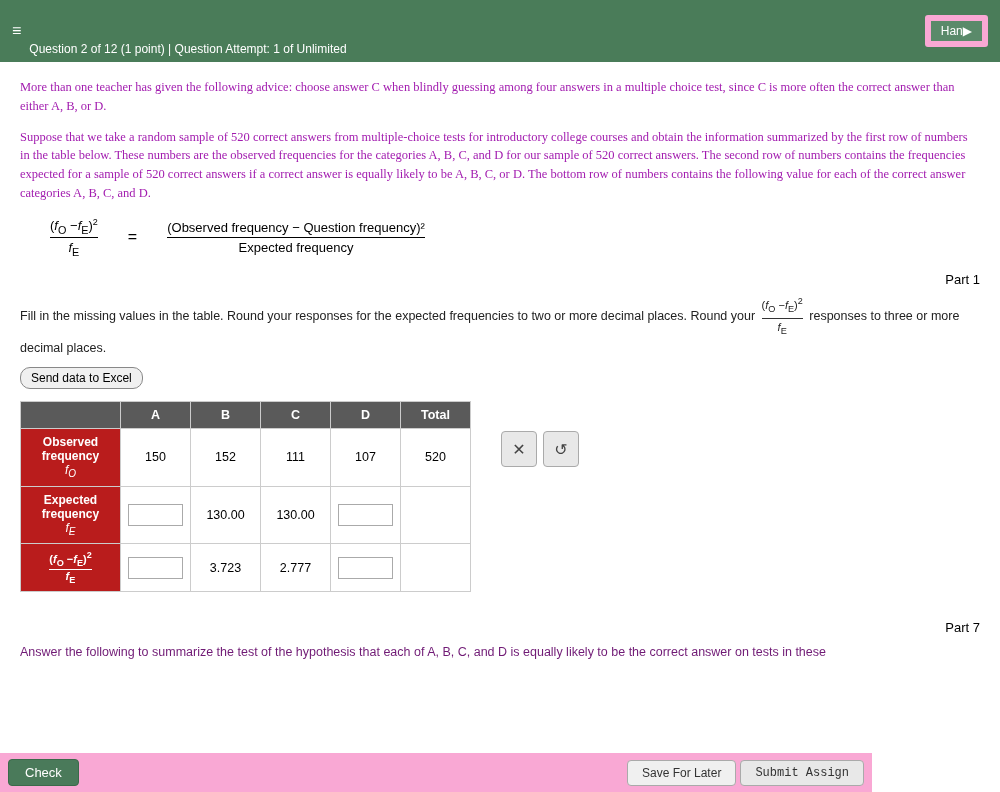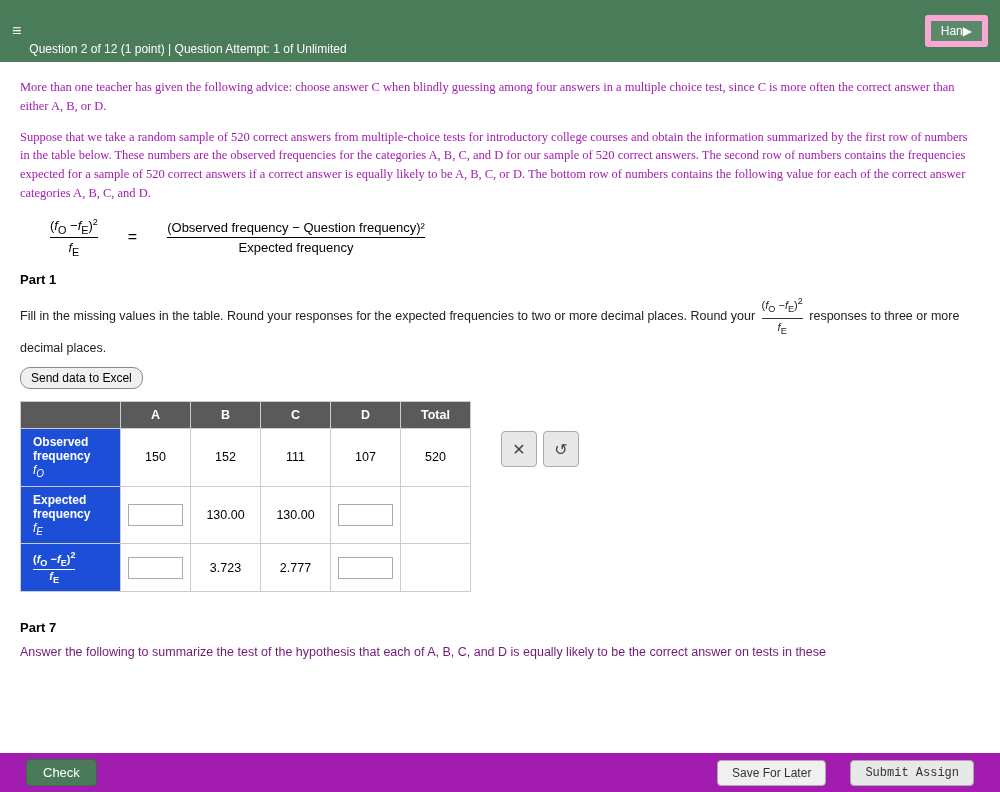--- a/index.html
+++ b/index.html
@@ -90,23 +90,24 @@
     }
     .formula-right-num {
       border-bottom: 1px solid black;
       padding-bottom: 2px;
       margin-bottom: 2px;
     }
     .formula-right-den {}
 
     
     .part-heading {
-      font-weight: bold;
+      font-weight: normal;
       font-size: 13px;
       margin: 14px 0 8px 0;
+      text-align: right;
     }
 
     
     .part1-desc {
       font-size: 12.5px;
       line-height: 1.5;
       color: #222;
       margin-bottom: 10px;
     }
 
@@ -133,24 +134,24 @@
       padding: 6px 12px;
       text-align: center;
       min-width: 70px;
     }
     .data-table th {
       background: #5a5a5a;
       color: white;
       font-weight: bold;
     }
     .data-table .row-header {
-      background: #1d4ed8;
+      background: #b91c1c;
       color: white;
       font-weight: bold;
-      text-align: left;
+      text-align: center;
       font-size: 12px;
       min-width: 100px;
     }
     .data-table .row-header .sub-label {
       font-style: italic;
       font-weight: normal;
       font-size: 12px;
     }
     .data-table td.input-cell {
       background: white;
@@ -206,39 +207,39 @@
       font-size: 12.5px;
       line-height: 1.5;
       color: #701a75;
     }
 
     
     .bottom-bar {
       position: fixed;
       bottom: 0;
       left: 0;
-      width: 1000px;
-      background: #a21caf;
+      width: 872px;
+      background: #f9a8d4;
       display: flex;
       align-items: center;
       justify-content: space-between;
-      padding: 6px 26px;
+      padding: 6px 8px;
     }
     .check-btn {
       background: #4a7a5a;
       color: white;
       border: 1px solid #3a6a4a;
       padding: 5px 16px;
       border-radius: 4px;
       font-size: 13px;
       cursor: pointer;
     }
     .bottom-right-buttons {
       display: flex;
-      gap: 24px;
+      gap: 4px;
     }
     .save-later-btn, .submit-btn {
       background: #f0f0f0;
       color: #333;
       border: 1px solid #aaa;
       padding: 5px 14px;
       border-radius: 4px;
       font-size: 12px;
       cursor: pointer;
     }

